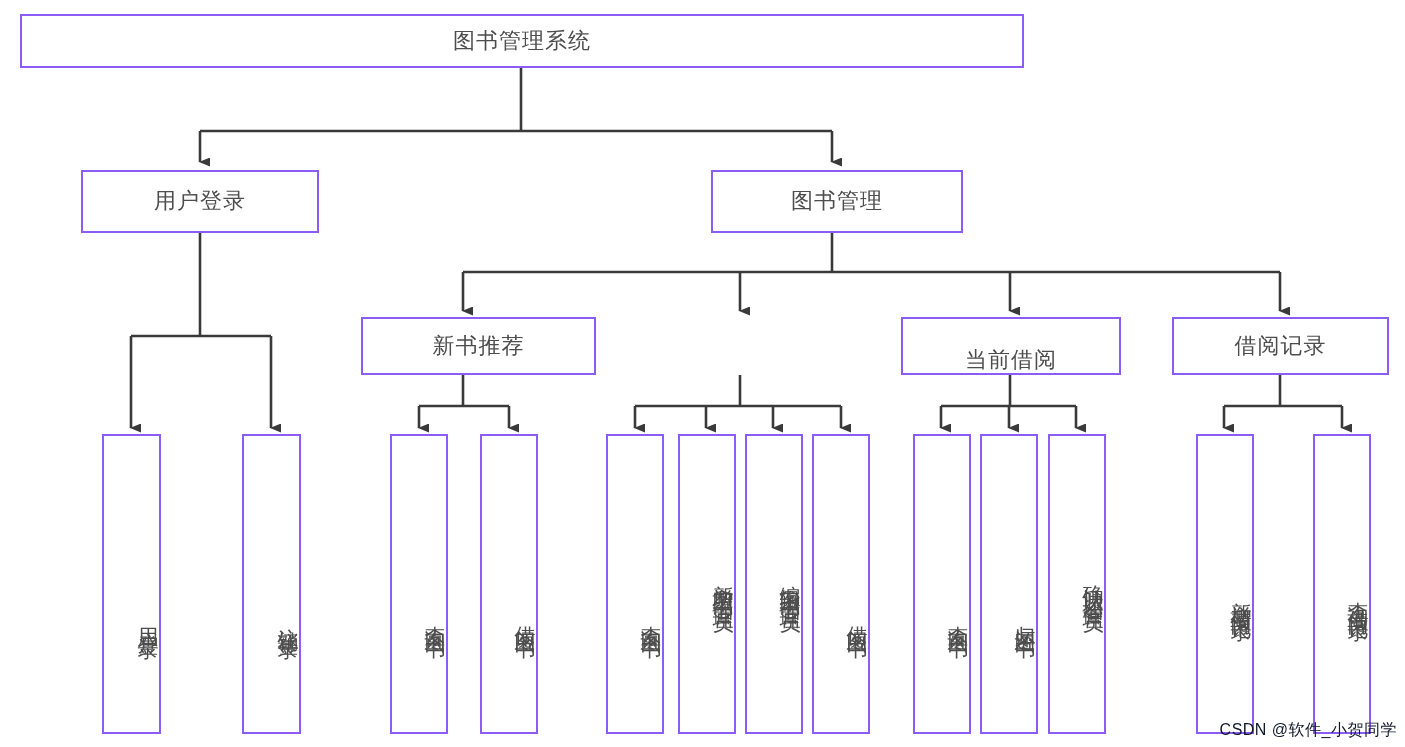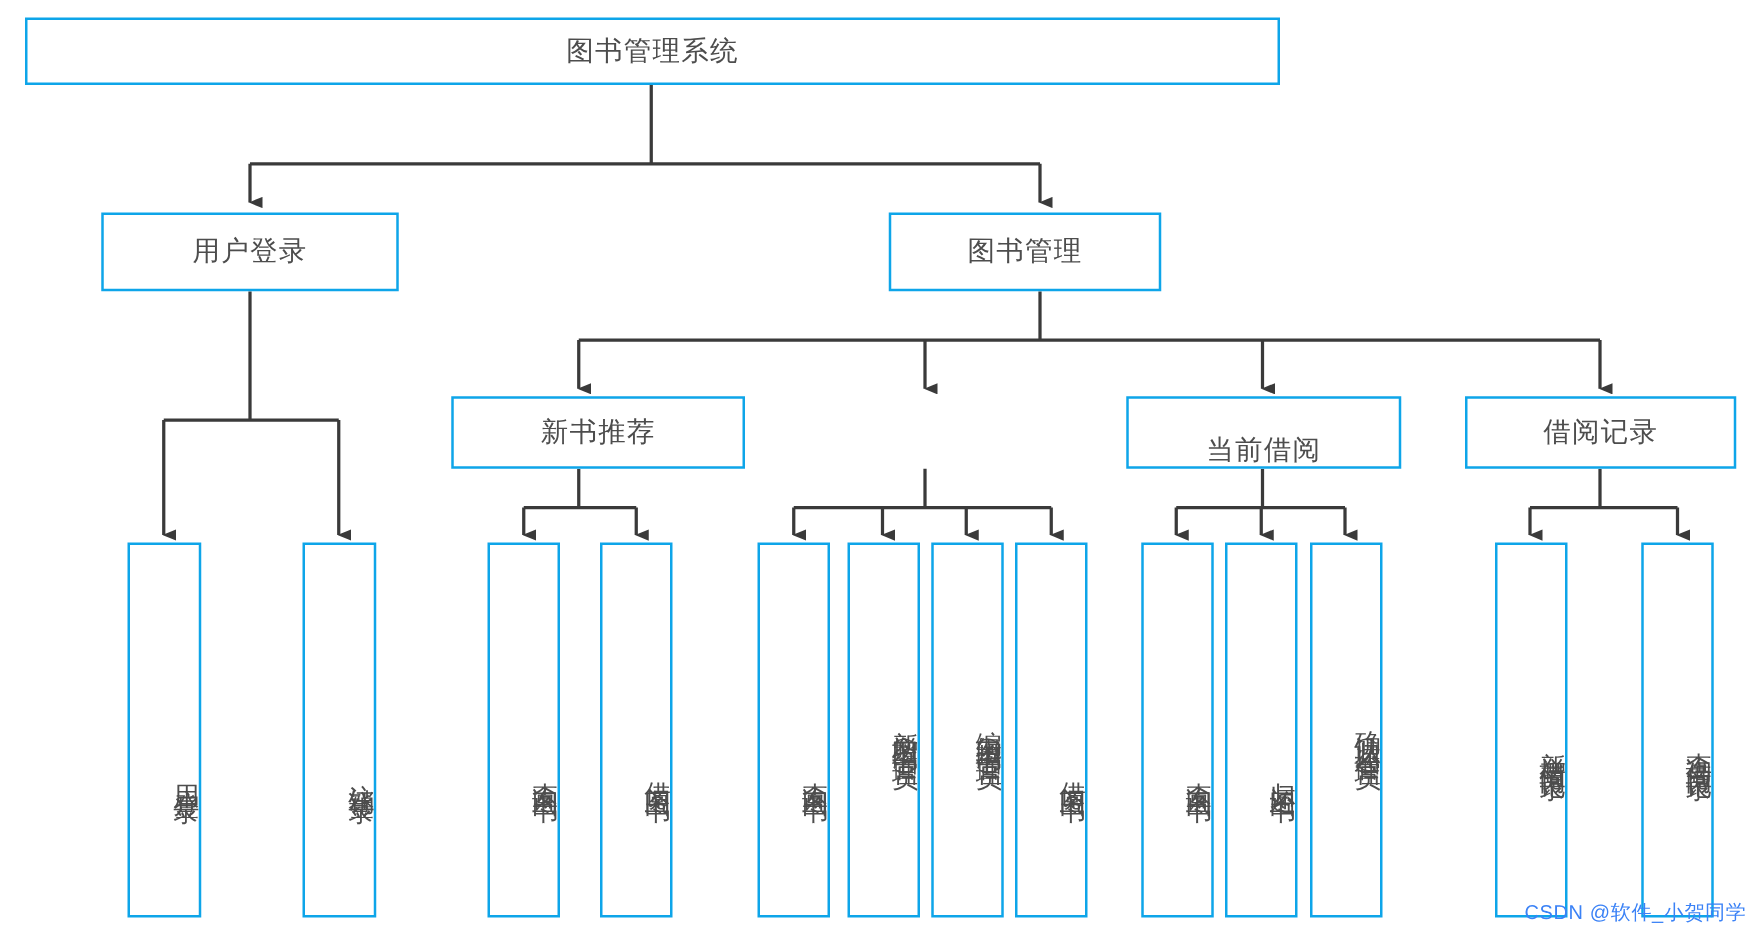--- a/index.html
+++ b/index.html
@@ -23,21 +23,21 @@
     left: 0;
     top: 0;
     width: 1405px;
     height: 747px;
     pointer-events: none;
   }
   .node {
     position: absolute;
     box-sizing: border-box;
     background: #ffffff;
-    border: 2px solid #0ea5e9;
+    border: 2px solid #8b5cf6;
     display: flex;
     align-items: center;
     justify-content: center;
     color: #4d4d4d;
     z-index: 2;
   }
   .node-h {
     font-size: 22px;
     letter-spacing: 1px;
     line-height: 1.2;
@@ -58,21 +58,21 @@
     padding-top: 8px;
   }
   .node-label {
     display: block;
   }
   .watermark {
     position: absolute;
     right: 8px;
     bottom: 6px;
     font-size: 16px;
-    color: #3b82f6;
+    color: #0f172a;
     white-space: nowrap;
     z-index: 5;
     letter-spacing: 0.5px;
   }
 </style>
 </head>
 <body>
 
 <div id="diagram-root">
 
@@ -126,21 +126,21 @@
     </g>
   </svg>
 
   <div class="node node-h" style="left:20px; top:14px; width:1004px; height:54px;">
     <span class="node-label">图书管理系统</span>
   </div>
 
   <div class="node node-h" style="left:81px; top:170px; width:238px; height:63px;">
     <span class="node-label">用户登录</span>
   </div>
-  <div class="node node-h" style="left:711px; top:170px; width:218px; height:63px;">
+  <div class="node node-h" style="left:711px; top:170px; width:252px; height:63px;">
     <span class="node-label">图书管理</span>
   </div>
 
   <div class="node node-h" style="left:361px; top:317px; width:235px; height:58px;">
     <span class="node-label">新书推荐</span>
   </div>
   <div class="node node-h" style="left:901px; top:317px; width:220px; height:58px;align-items:flex-end;">
     <span class="node-label">当前借阅</span>
   </div>
   <div class="node node-h" style="left:1172px; top:317px; width:217px; height:58px;align-items:center;">

